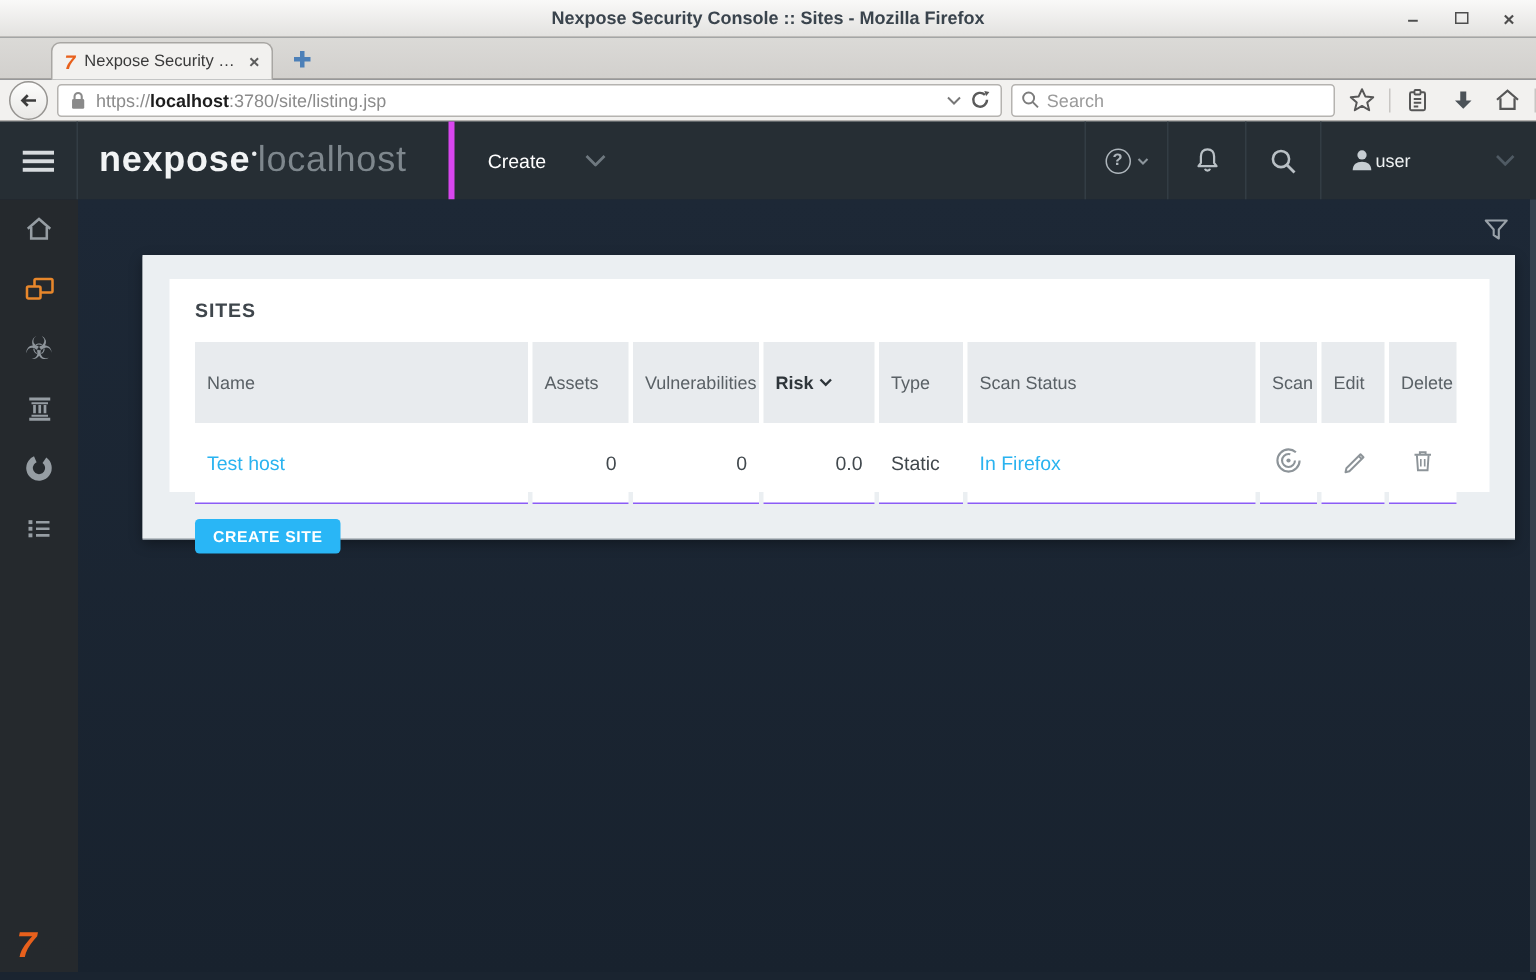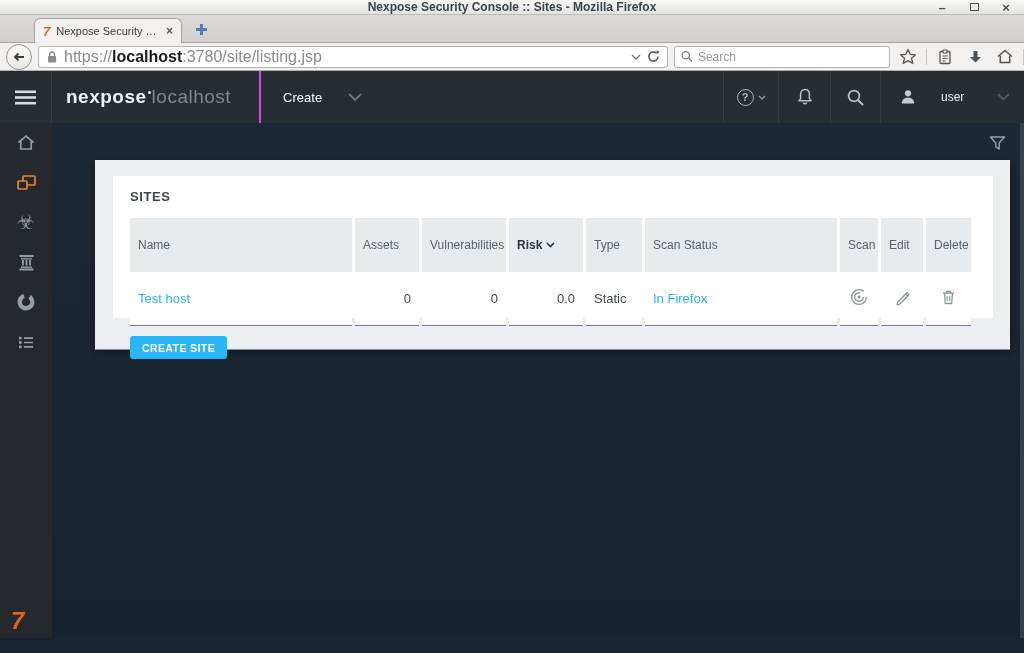--- a/index.html
+++ b/index.html
@@ -1,20 +1,20 @@
 <!DOCTYPE html>
 <html><head>
 <meta charset="utf-8">
 <style>
   *{box-sizing:border-box;margin:0;padding:0}
   html,body{width:1024px;height:653px;overflow:hidden}
   body{font-family:"Liberation Sans","DejaVu Sans",sans-serif;background:#1a2430;position:relative}
 
   
-  .titlebar{height:15px;background:linear-gradient(#f9f9f8,#e3e2e0);border-bottom:1px solid #bfbdba;
+  .titlebar{height:25px;background:linear-gradient(#f9f9f8,#e3e2e0);border-bottom:1px solid #bfbdba;
     position:relative;display:flex;align-items:center;justify-content:center}
   .titlebar .title{font-size:12px;font-weight:bold;color:#3a444d}
   .win-controls{position:absolute;right:10px;top:0;height:100%;display:flex;align-items:center;gap:16px}
   .win-btn{width:16px;height:16px;display:flex;align-items:center;justify-content:center;
     color:#4d4d4d;font-size:13px;font-weight:bold;line-height:1;cursor:default}
   .maximize-box{width:9px;height:8px;border:1.5px solid #4d4d4d;display:inline-block}
 
   
   .tabbar{height:28px;background:linear-gradient(#dbdad7,#d2d0cd);position:relative;border-bottom:1px solid #a8a6a3}
   .tab{position:absolute;left:34px;top:3px;bottom:-1px;width:148px;background:#f2f1ef;
@@ -24,46 +24,46 @@
   .tab-title{flex:1;font-size:11px;color:#3a3a3a;white-space:nowrap;overflow:hidden;text-overflow:ellipsis}
   .tab-close{font-size:12px;color:#5d5d5d;font-weight:bold;line-height:1}
   .newtab{position:absolute;left:192px;top:6px;width:18px;height:16px;display:flex;align-items:center;justify-content:center}
 
   
   .navbar{height:28px;background:#f2f1ef;border-bottom:1px solid #b3b1ae;display:flex;align-items:center;padding:0 6px;gap:6px}
   .back-btn{width:26px;height:26px;border-radius:50%;border:1px solid #969491;background:linear-gradient(#fdfdfc,#e9e8e6);
     display:flex;align-items:center;justify-content:center;flex:none}
   .urlbar{width:630px;height:22px;background:#fff;border:1px solid #b5b3b0;border-radius:3px;
     display:flex;align-items:center;padding:0 7px;gap:6px;flex:none}
-  .url-text{flex:1;font-size:16px;white-space:nowrap;overflow:hidden}
+  .url-text{flex:1;font-size:12px;white-space:nowrap;overflow:hidden}
   .url-scheme,.url-path{color:#8b8b8b}
   .url-host{color:#1c1c1c;font-weight:bold}
   .searchbox{width:216px;height:22px;background:#fff;border:1px solid #b5b3b0;border-radius:3px;
     display:flex;align-items:center;padding:0 6px;gap:5px;flex:none}
   .searchbox input{border:none;outline:none;background:transparent;font-size:12px;color:#333;width:100%;
     font-family:"Liberation Sans","DejaVu Sans",sans-serif}
   .searchbox input::placeholder{color:#9a9a9a}
   .nav-icon{width:24px;height:24px;display:flex;align-items:center;justify-content:center;flex:none}
   .nav-divider{width:1px;height:16px;background:#c8c6c3;flex:none}
 
   
   .appheader{height:52px;background:#262e34;display:flex;align-items:stretch;color:#dfe3e6}
   .hd-cell{display:flex;align-items:center}
   .hd-menu{width:52px;justify-content:center;border-right:1px solid #333d44}
-  .hd-brand{padding:0 28px 0 14px;border-right:2px solid #d946ef;font-size:19px;letter-spacing:.5px}
+  .hd-brand{padding:0 28px 0 14px;border-right:4px solid #d946ef;font-size:24px;letter-spacing:.5px}
   .brand-main{font-weight:bold;color:#f2f4f5}
   .brand-dot{width:3px;height:3px;border-radius:50%;background:#e9ecee;display:inline-block;margin:0 1px 10px 1px}
   .brand-suffix{color:#7e878d;font-weight:normal}
   .hd-create{padding:0 20px 0 22px;gap:26px;font-size:13px;color:#fff}
   .hd-spacer{flex:1}
   .hd-right{border-left:1px solid #333d44;justify-content:center}
   .hd-help{width:55px;gap:4px}
   .hd-bell{width:52px}
   .hd-search{width:50px}
-  .hd-user{width:144px;justify-content:flex-start;padding:0 14px 0 18px;gap:24px}
+  .hd-user{width:144px;justify-content:flex-start;padding:0 14px 0 18px;gap:0}
   .help-circle{width:17px;height:17px;border:1.5px solid #aeb6bc;border-radius:50%;color:#aeb6bc;
     font-size:11px;font-weight:bold;display:flex;align-items:center;justify-content:center}
   .user-label{font-size:12px;color:#eef1f2}
   .hd-user .user-caret{margin-left:auto}
 
   
   .page-body{height:515px;display:flex;position:relative}
   .sidenav{width:52px;background:#25292d;display:flex;flex-direction:column;align-items:center;
     padding-top:7px;gap:16px;position:relative;flex:none}
   .side-item{width:52px;height:24px;display:flex;align-items:center;justify-content:center}

